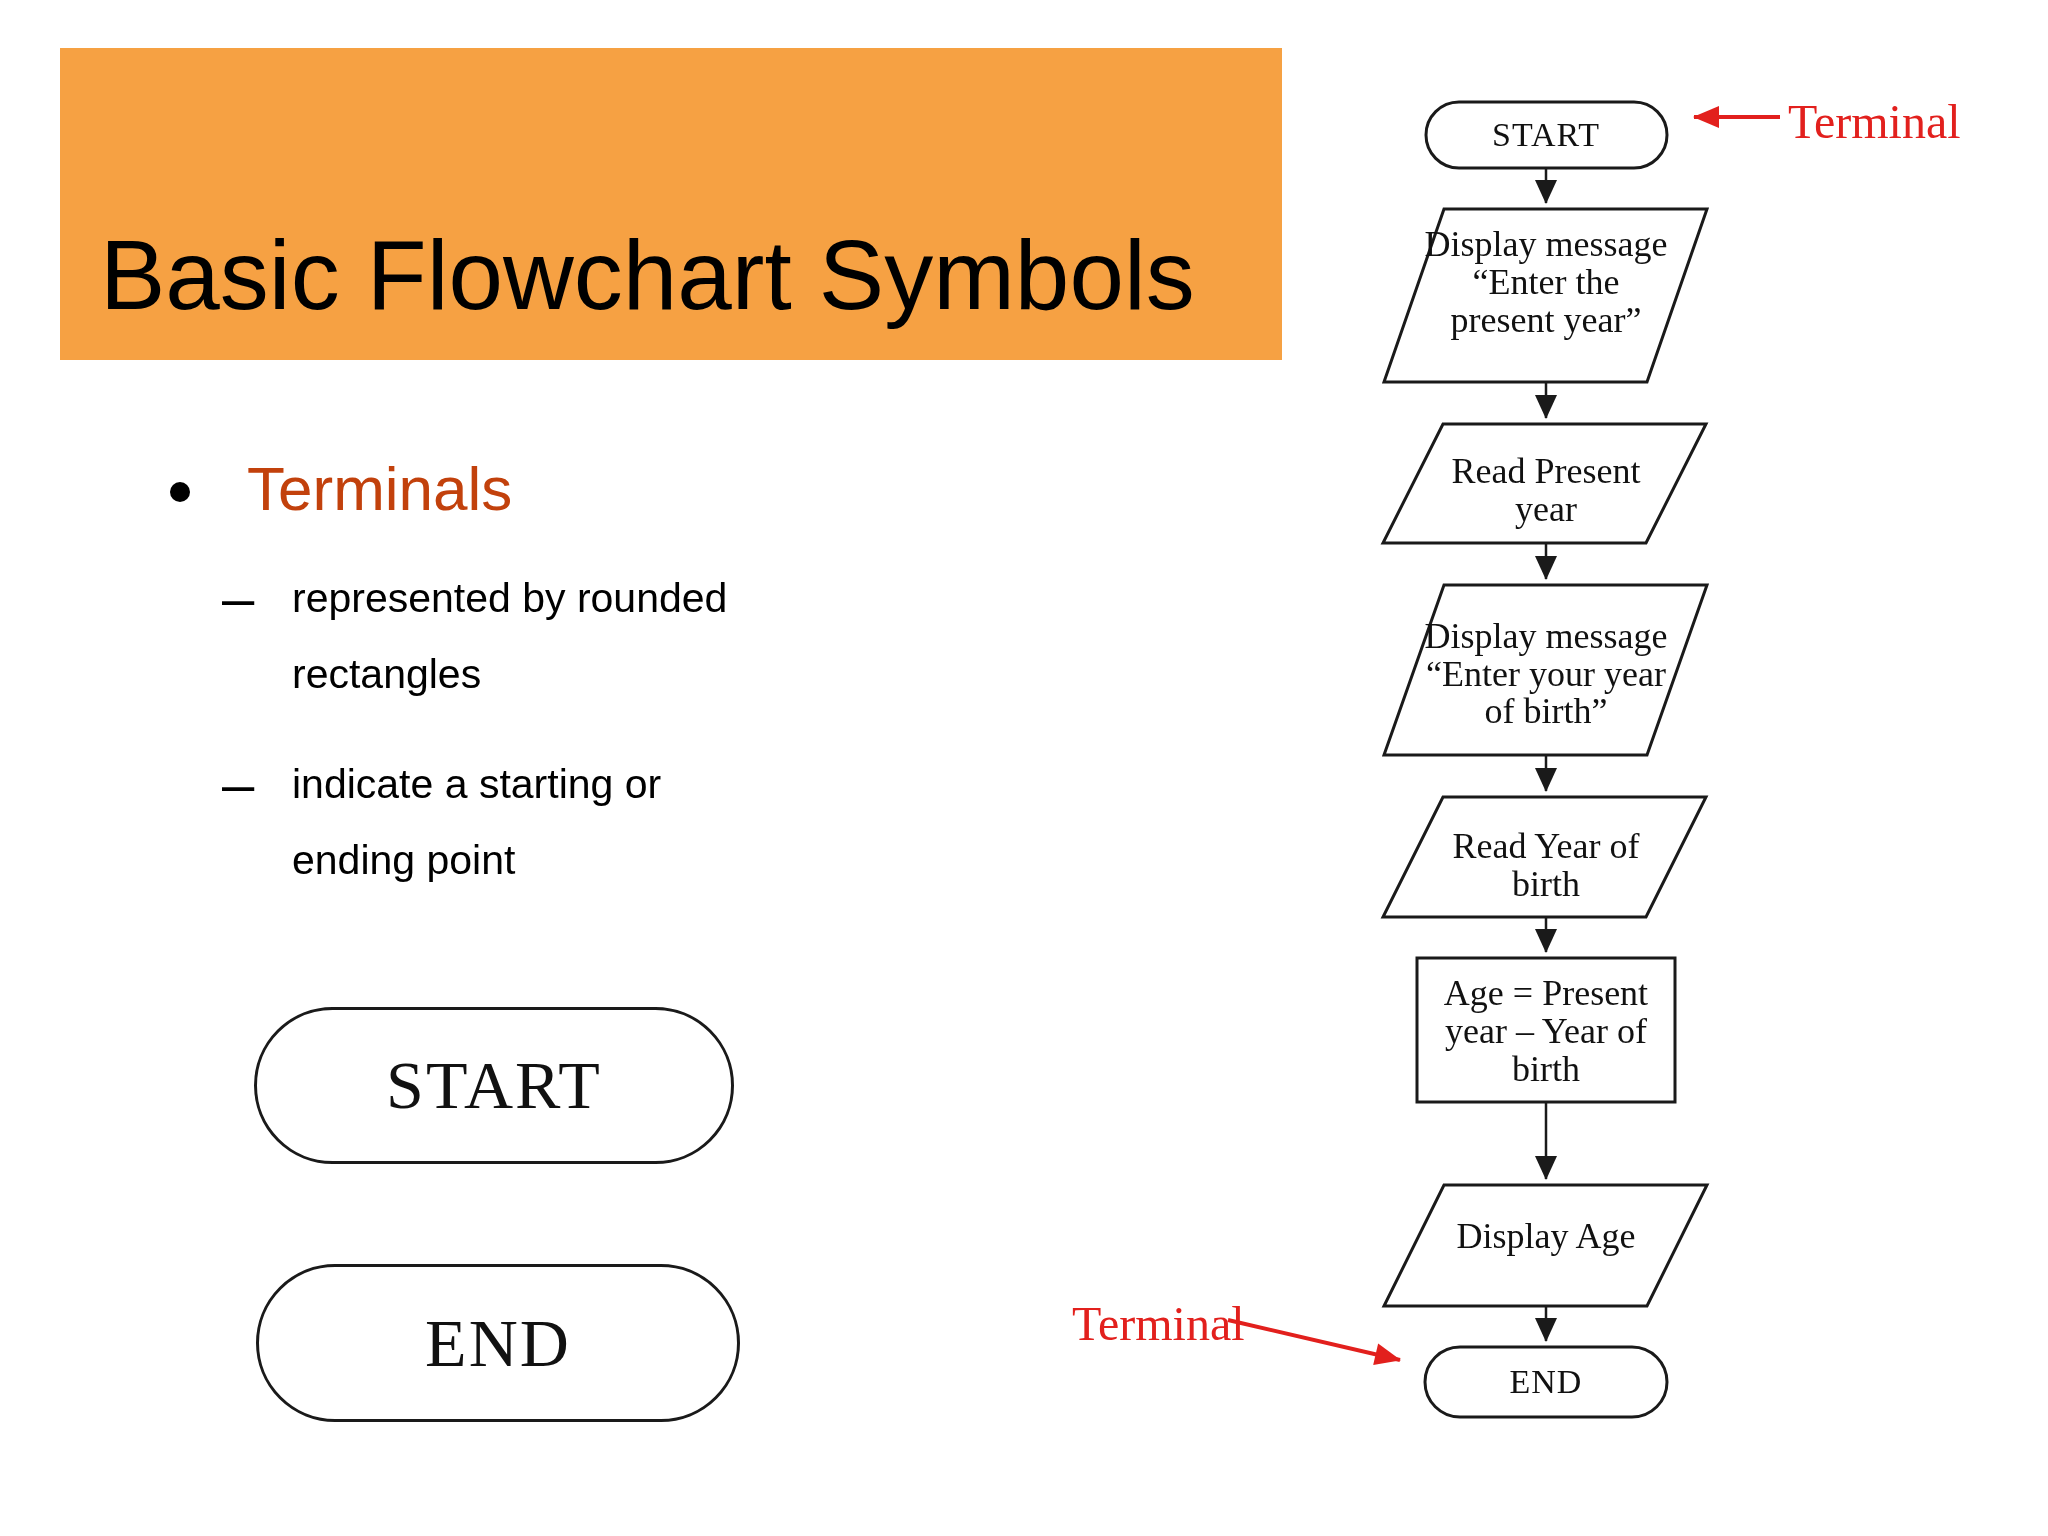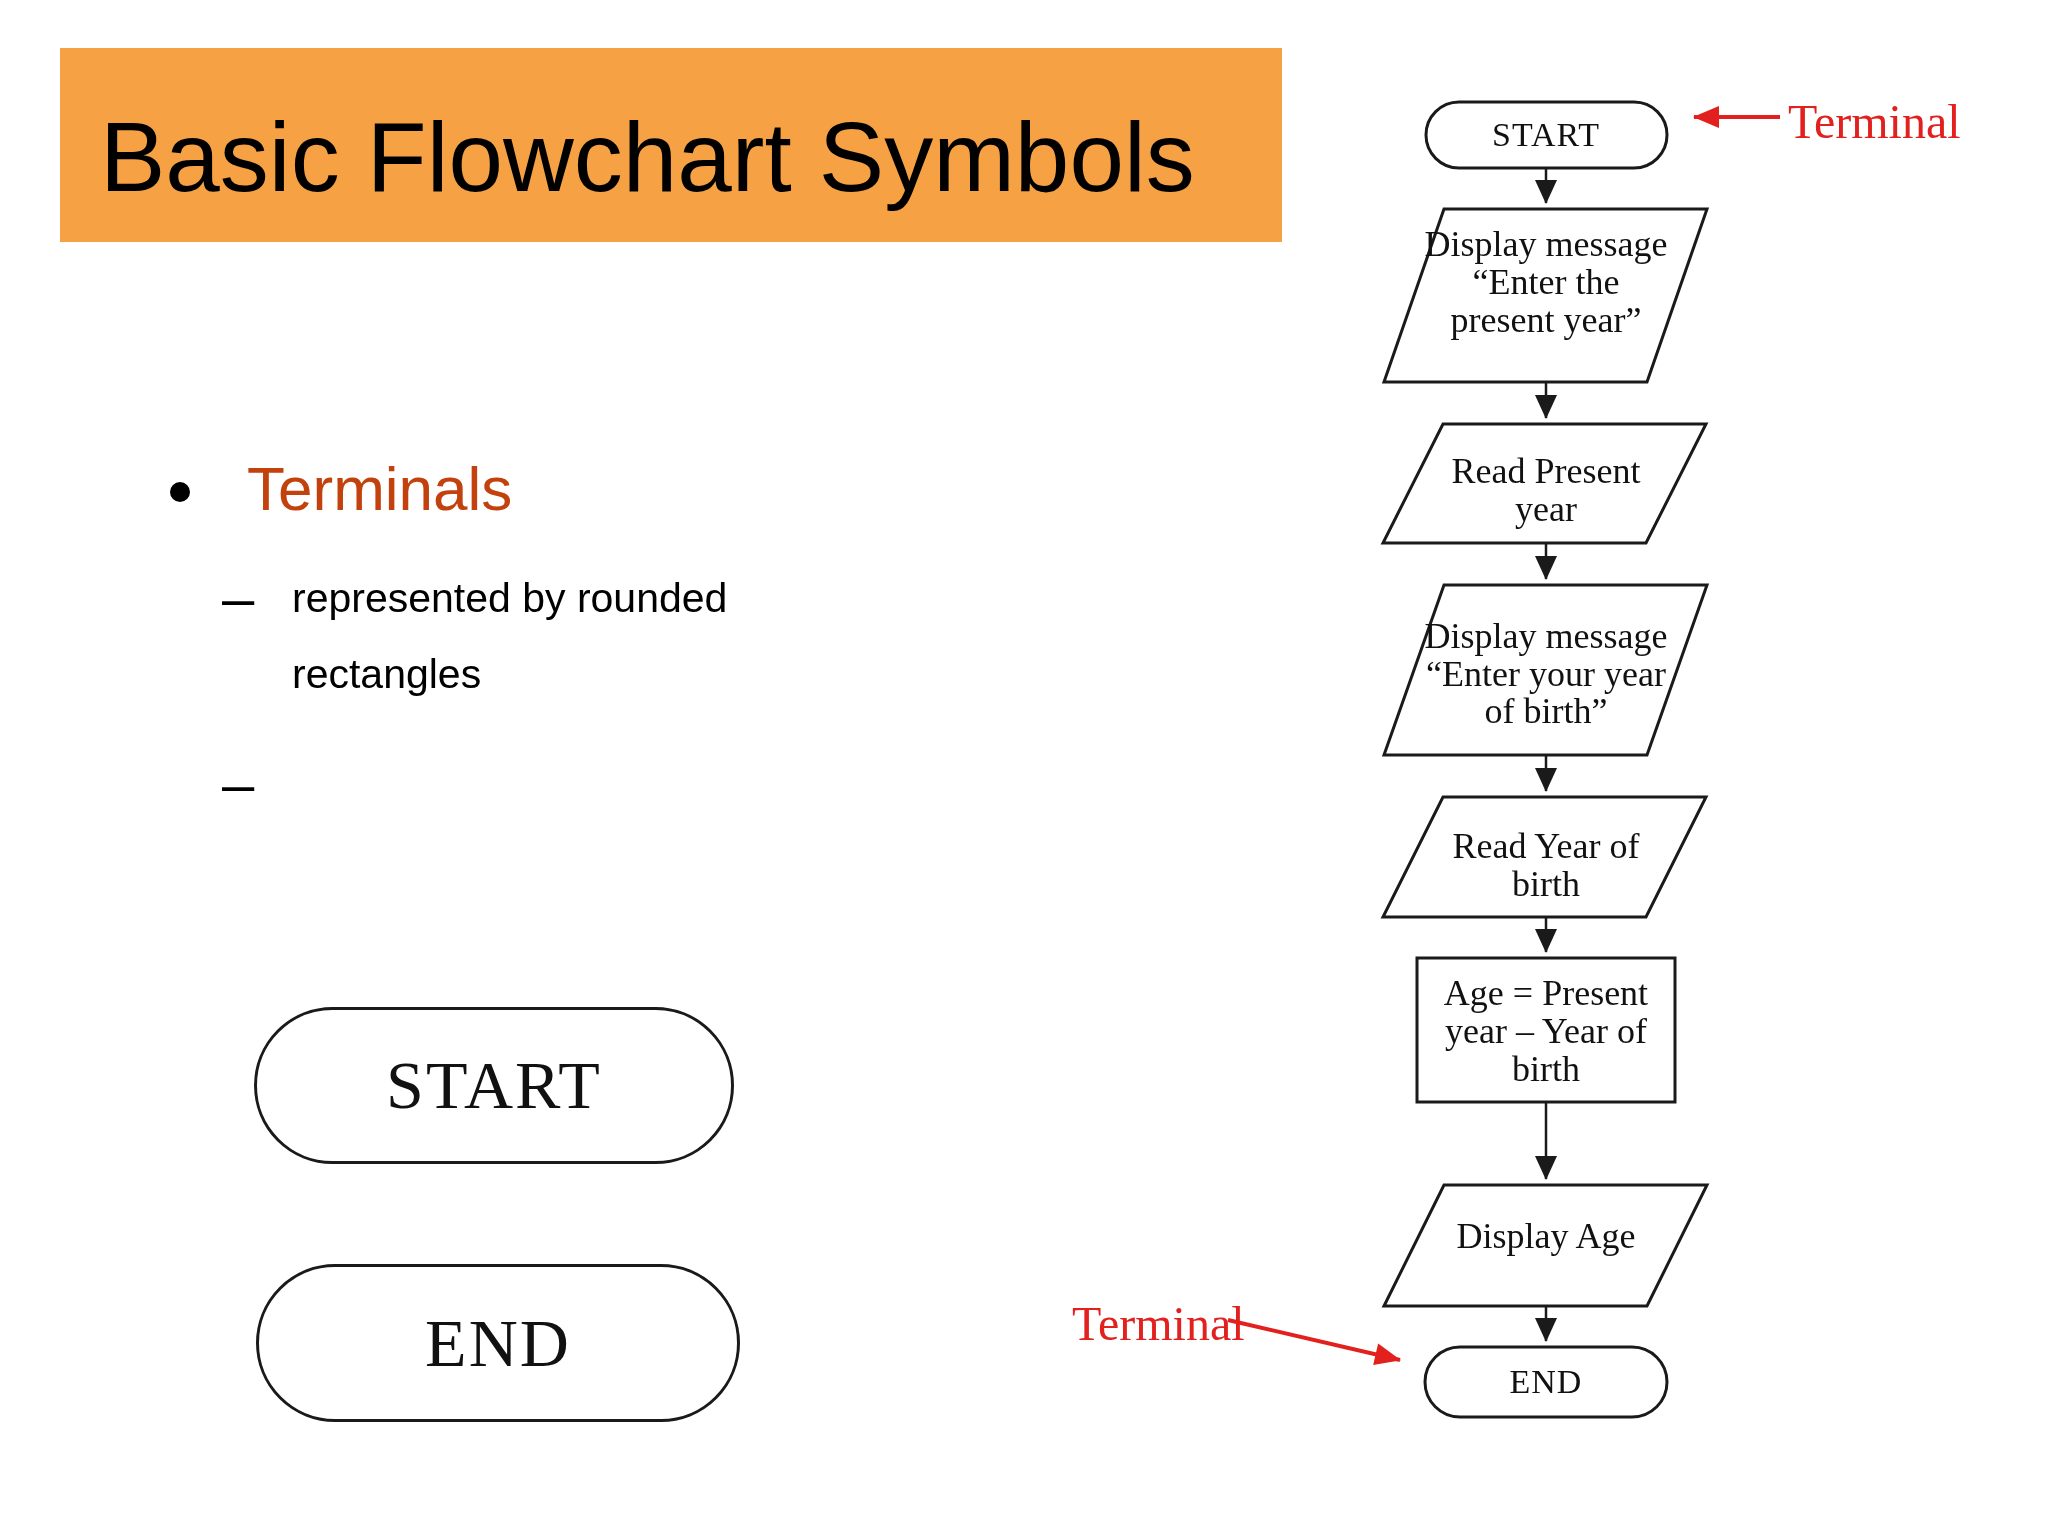--- a/index.html
+++ b/index.html
@@ -1,20 +1,20 @@
 <!DOCTYPE html>
 <html><head>
 <meta charset="utf-8">
 <style>
   html,body{margin:0;padding:0;background:#fff;}
   .slide{position:relative;width:2048px;height:1536px;background:#fff;overflow:hidden;
          font-family:"Liberation Sans",sans-serif;color:#111;}
 
   
-  .banner{position:absolute;left:60px;top:48px;width:1222px;height:194px;
+  .banner{position:absolute;left:60px;top:48px;width:1222px;height:312px;
           background:#F6A143;display:flex;align-items:flex-end;}
   .banner h1{margin:0 0 36px 40px;font-size:98px;line-height:1;font-weight:400;
              color:#000;letter-spacing:0px;white-space:nowrap;}
 
   
   .dot{position:absolute;left:170px;top:482px;width:20px;height:20px;border-radius:50%;
        background:#000;}
   .main-bullet{position:absolute;left:247px;top:458px;font-size:62px;line-height:1;color:#c2410c;}
   .dash{position:absolute;font-size:58px;line-height:76px;color:#000;left:222px;}
   .dash.d1{top:560px;}
@@ -52,20 +52,24 @@
   <span class="dot"></span>
   <div class="main-bullet">Terminals</div>
 
   <span class="dash d1">–</span>
   <div class="sub-lines s1">
     <span>represented by rounded</span>
     <span>rectangles</span>
   </div>
 
   <span class="dash d2">–</span>
+  <div class="sub-lines s2">
+    <span>indicate a starting or</span>
+    <span>ending point</span>
+  </div>
 
   <div class="oval start">
     <span>START</span>
   </div>
   <div class="oval end">
     <span>END</span>
   </div>
 
   <svg class="flowchart" viewBox="1040 60 1008 1400">
     <defs>

